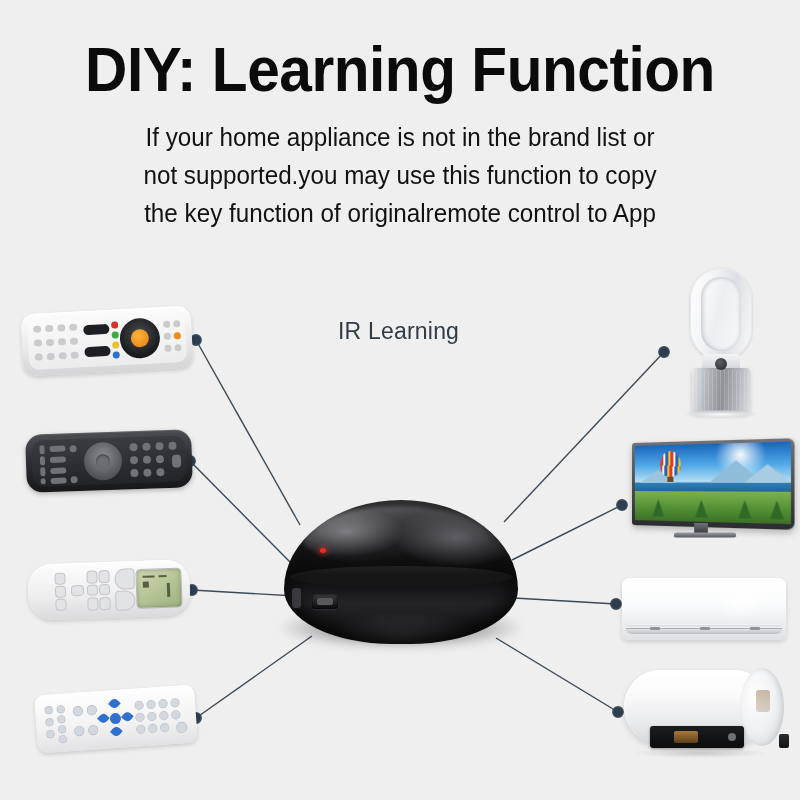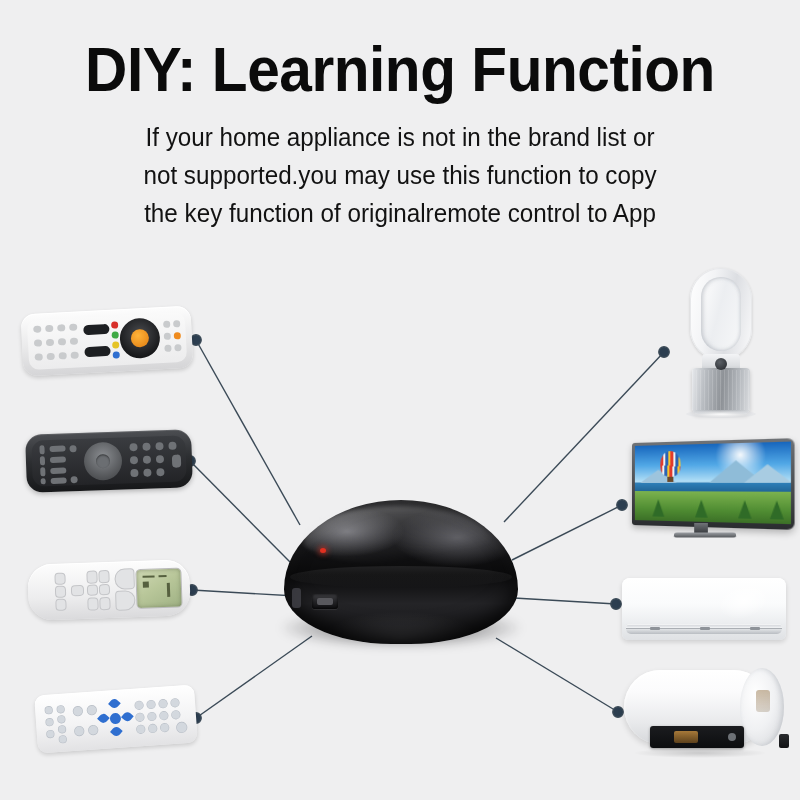--- a/index.html
+++ b/index.html
@@ -285,20 +285,21 @@
 <div id="stage" style="background: rgb(239, 239, 240);">
 
   <div id="page-title" style="color: rgb(11, 11, 11);">DIY: Learning Function</div>
 
   <div id="subtitle" style="color: rgb(18, 18, 18);">
     <span class="line">If your home appliance is not in the brand list or</span>
     <span class="line">not supported.you may use this function to copy</span>
     <span class="line">the key function of originalremote control to App</span>
   </div>
 
+  <div id="ir-learning-label" style="color: rgb(47, 60, 70);">IR Learning</div>
 
   <svg id="connectors" viewBox="0 0 800 800">
     <g stroke="#3b4a57" stroke-width="1.4" fill="#2c3e50">
       <line x1="196" y1="340" x2="300" y2="525"></line>
       <circle cx="196" cy="340" r="5.2"></circle>
 
       <line x1="190" y1="461" x2="290" y2="562"></line>
       <circle cx="190" cy="461" r="5.2"></circle>
 
       <line x1="192" y1="590" x2="296" y2="596"></line>

